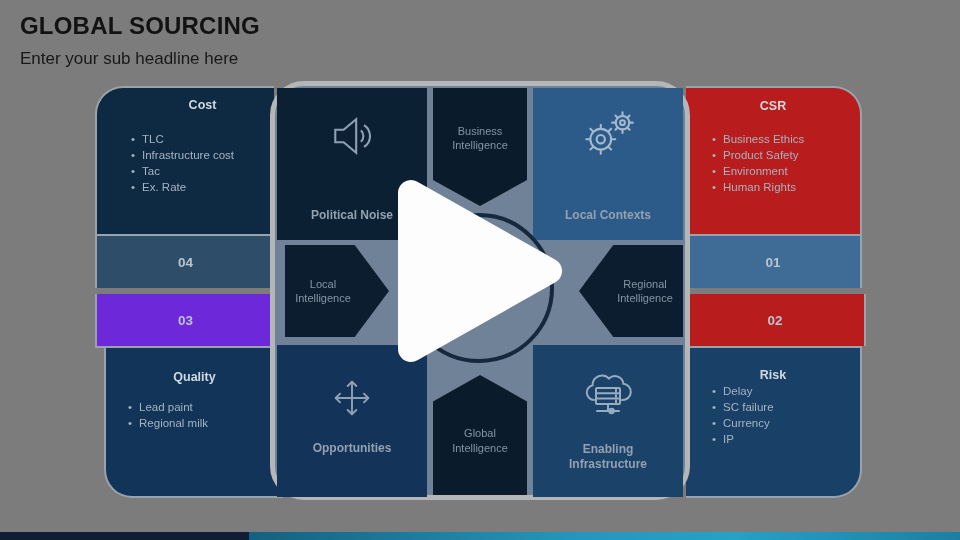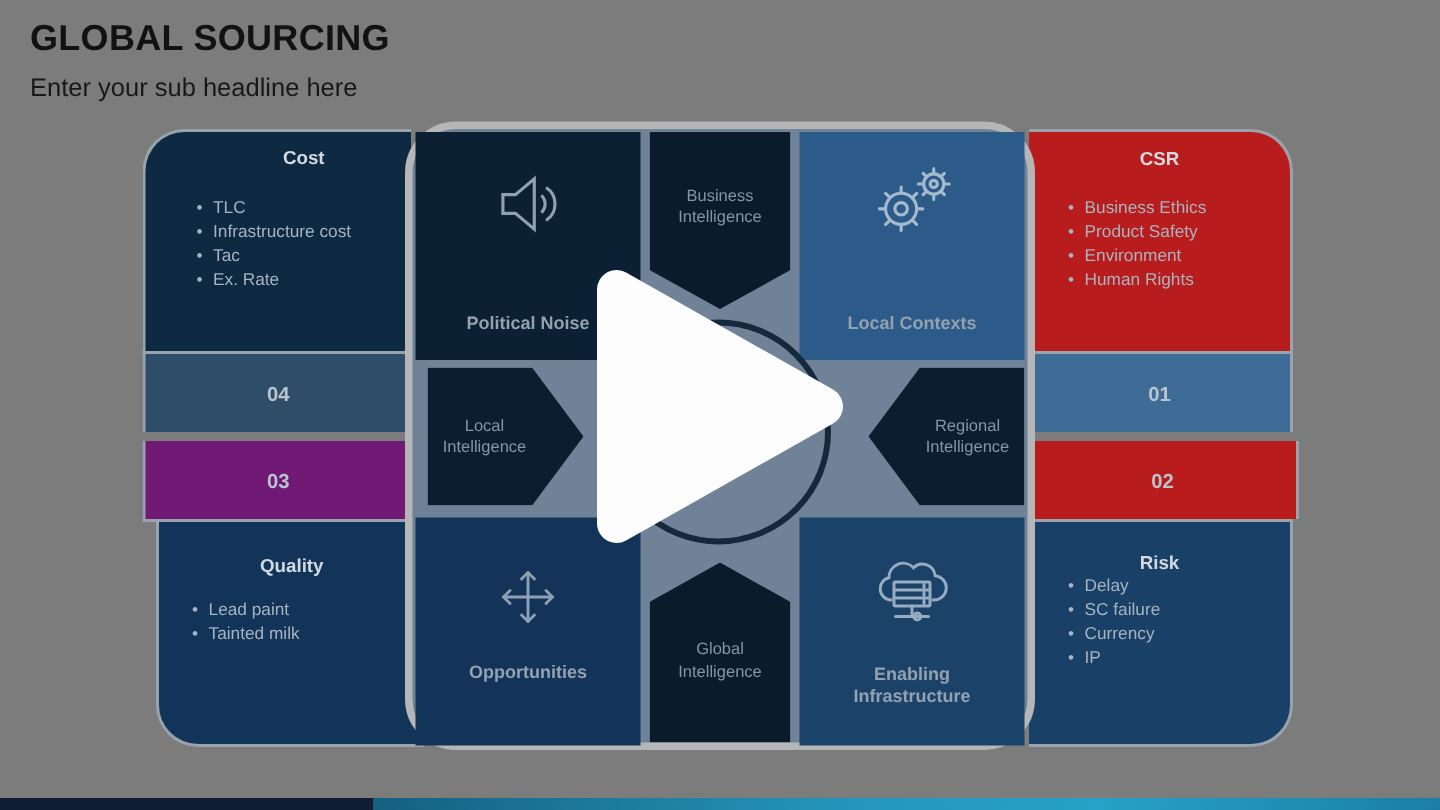--- a/index.html
+++ b/index.html
@@ -15,21 +15,21 @@
           border-top:2px solid #99a3ab;border-left:2px solid #99a3ab;border-radius:28px 0 0 0;}
   .p-quality{left:104px;top:348px;width:179px;height:150px;background:#123459;
           border-bottom:2px solid #99a3ab;border-left:2px solid #99a3ab;border-radius:0 0 0 28px;}
   .p-csr{left:686px;top:86px;width:176px;height:148px;background:#b91c1c;
           border-top:2px solid #99a3ab;border-right:2px solid #99a3ab;border-radius:0 28px 0 0;padding-left:28px;}
   .p-risk{left:686px;top:348px;width:176px;height:150px;background:#194067;
           border-bottom:2px solid #99a3ab;border-right:2px solid #99a3ab;border-radius:0 0 28px 0;}
   .band{display:flex;align-items:center;justify-content:center;box-sizing:border-box;
         font-size:13.5px;font-weight:bold;color:#b9c4cf;}
   .b-04{left:95px;top:236px;width:179px;height:52px;background:#2e4d69;border-left:2px solid #99a3ab;}
-  .b-03{left:95px;top:294px;width:179px;height:52px;background:#701a75;border-left:2px solid #99a3ab;text-align:center;}
+  .b-03{left:95px;top:294px;width:179px;height:52px;background:#6d28d9;border-left:2px solid #99a3ab;text-align:center;}
   .b-01{left:686px;top:236px;width:176px;height:52px;background:#3e6c96;border-right:2px solid #99a3ab;}
   .b-02{left:686px;top:294px;width:180px;height:52px;background:#b91c1c;border-right:2px solid #99a3ab;}
   .sep{height:2px;background:#99a3ab;}
   .sep-l1{left:95px;top:234px;width:179px;}
   .sep-l2{left:95px;top:346px;width:179px;}
   .sep-r1{left:686px;top:234px;width:176px;}
   .sep-r2{left:686px;top:346px;width:176px;}
   .panel-title{position:absolute;left:0;right:0;text-align:center;font-size:12.5px;font-weight:bold;color:#d2d9e0;}
   .bullets{position:absolute;left:34px;right:6px;font-size:11.5px;line-height:1.38;color:#a7b3bf;}
   .bi{display:flex;gap:7px;align-items:flex-start;}
@@ -103,21 +103,21 @@
     <span>03</span>
   </div>
 <div class="abs sep sep-l2"></div>
 <div class="abs panel p-quality">
   <div class="panel-title" style="top:22px;">Quality</div>
   <div class="bullets" style="top:52px;left:22px;">
     <div class="bi">
         <span class="bi-text">Lead paint</span>
       </div>
     <div class="bi">
-        <span class="bi-text">Tainted milk</span>
+        <span class="bi-text">Regional milk</span>
       </div>
   </div>
 </div>
 
 <div class="abs panel p-csr">
   <div class="panel-title" style="top:11px;">CSR</div>
   <div class="bullets" style="top:44px;left:26px;">
     <div class="bi">
         <span class="bi-text">Business Ethics</span>
       </div>

